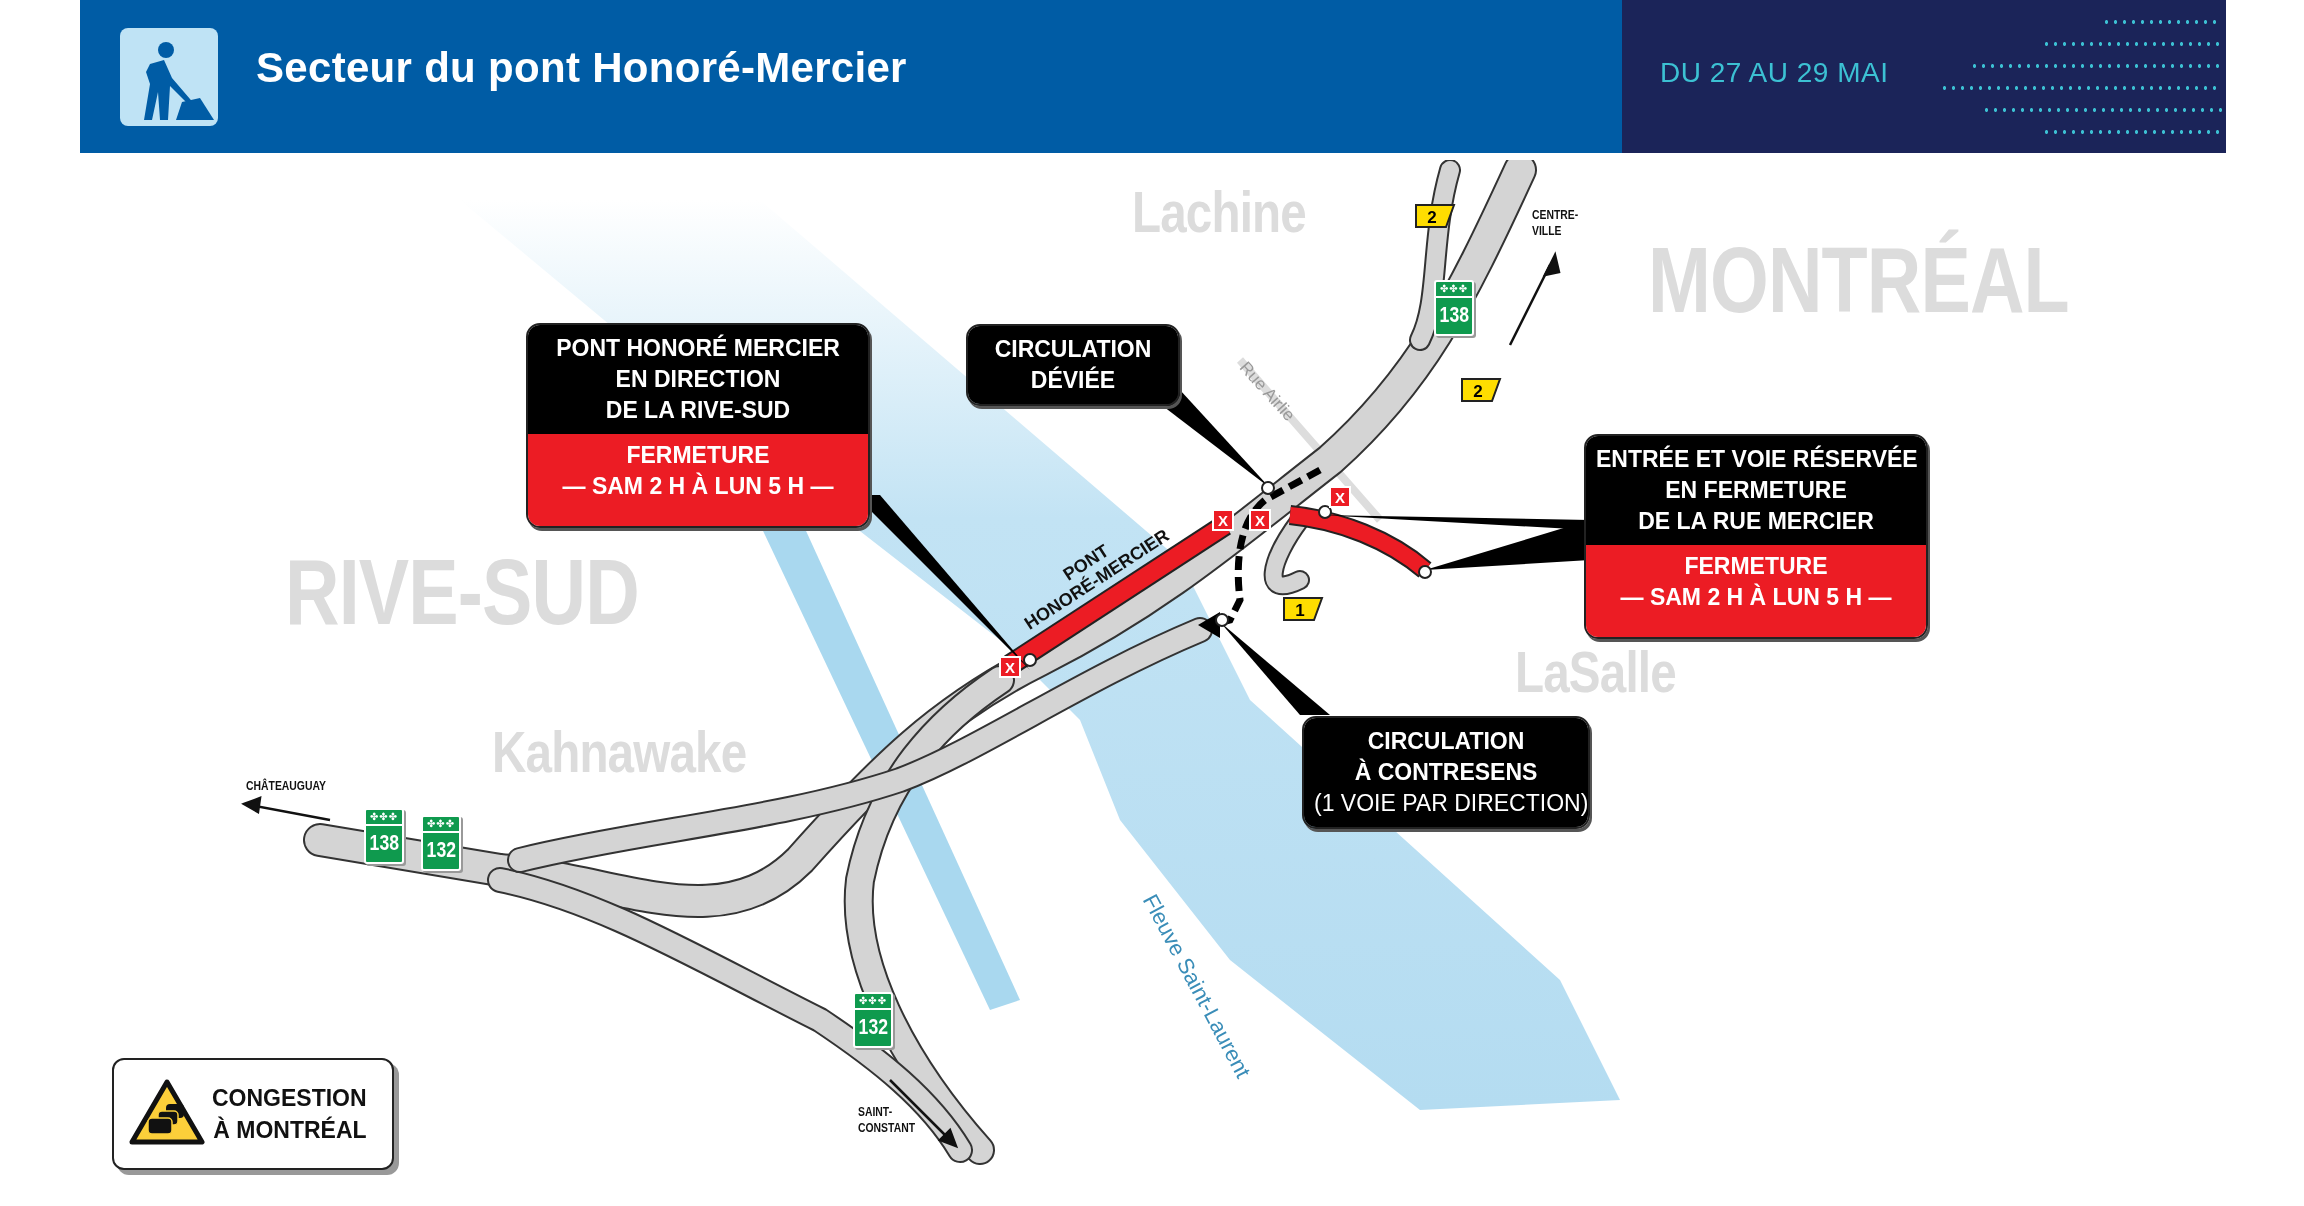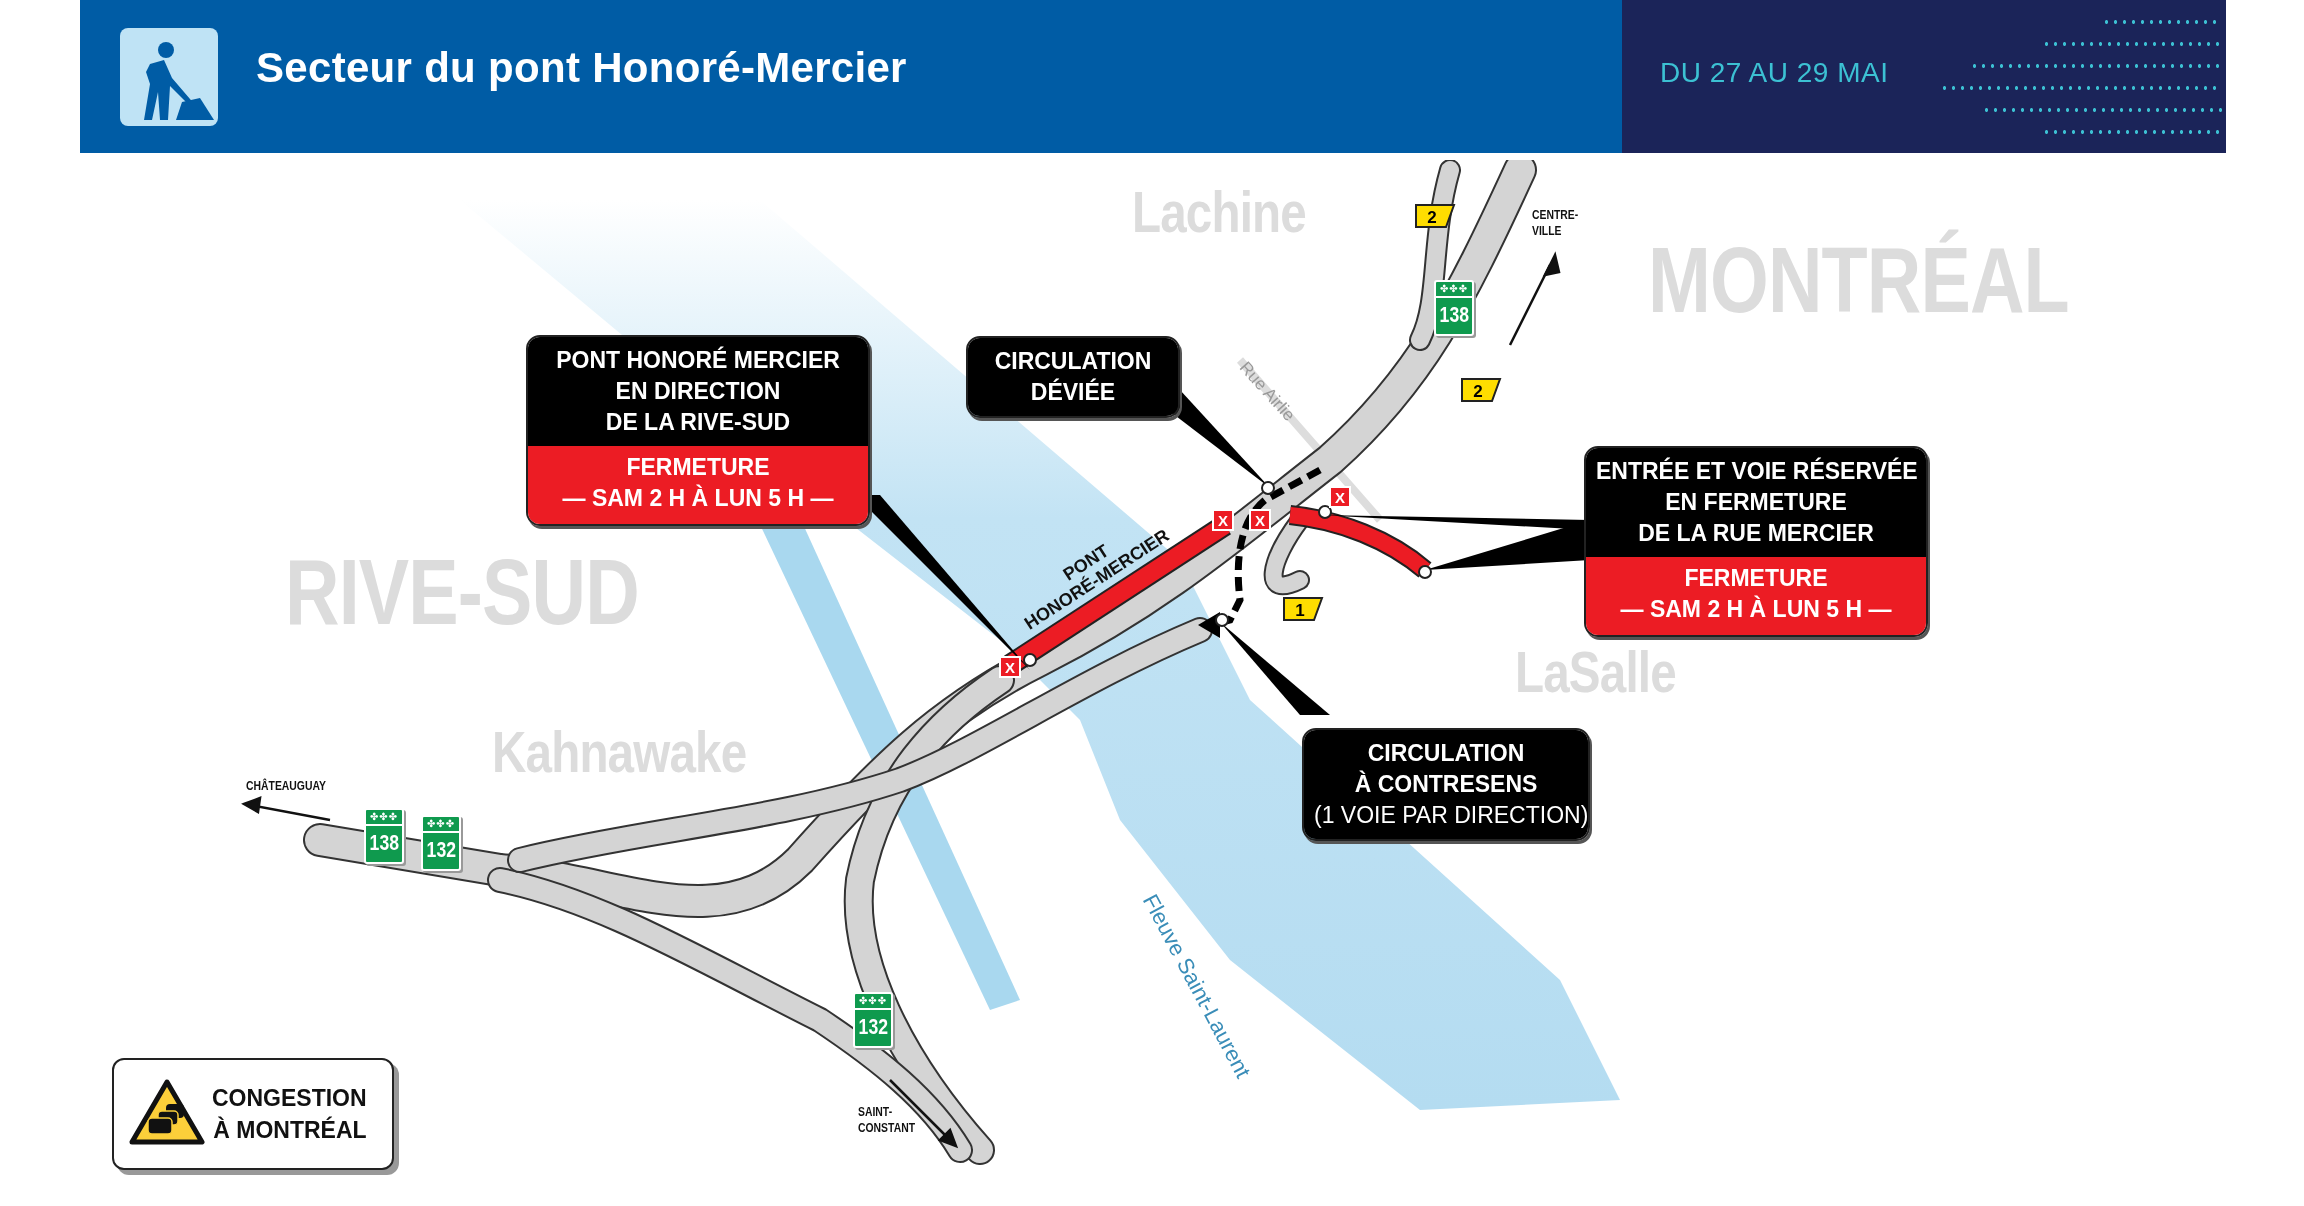--- a/index.html
+++ b/index.html
@@ -8,23 +8,23 @@
   .header { position:absolute; left:80px; top:0; width:2146px; height:153px; background:#005ca5; }
   .header-right { position:absolute; left:1622px; top:0; width:604px; height:153px; background:#1b2459; }
   .header-right .dots { position:absolute; right:4px; height:4px;
         background-image: radial-gradient(circle, #3cc1d3 1.6px, transparent 2px);
         background-size:9px 4px; }
   .logo { position:absolute; left:120px; top:28px; width:98px; height:98px; background:#bfe3f5; border-radius:8px; }
   .title { position:absolute; left:236px; top:44px; font-size:42px; font-weight:bold; color:#ffffff; letter-spacing:0.3px;margin-left:20px; }
   .date { position:absolute; left:1660px; top:57px; font-size:28px; color:#3cc1d3; letter-spacing:0.5px; }
   .map { position:absolute; left:0; top:160px; width:2304px; height:1046px; }
   .place { position:absolute; color:#dcdcdc; font-weight:bold; letter-spacing:-1px; transform:scaleX(0.82); transform-origin:left top; white-space:nowrap; }
-  .callout { position:absolute; border-radius:14px; overflow:hidden; box-shadow:2px 3px 0 #555; border:2px solid #222; text-align:center; color:#fff; font-weight:bold;margin-top:12px; }
+  .callout { position:absolute; border-radius:14px; overflow:hidden; box-shadow:2px 3px 0 #555; border:2px solid #222; text-align:center; color:#fff; font-weight:bold; }
   .callout .blk { background:#000; padding:8px 10px; }
-  .callout .red { background:#ec1c24; padding:6px 10px 10px; }
+  .callout .red { background:#ec1c24; padding:6px 10px 24px; }
   .callout .line { display:block; font-size:23px; line-height:31px; white-space:nowrap; }
   .callout .thin { font-weight:normal; }
   .small-label { position:absolute; font-size:13px; font-weight:bold; color:#111; line-height:16px; transform:scaleX(0.8); transform-origin:left top; }
   .shield { position:absolute; width:36px; height:52px; background:#0f9a4e; border:2px solid #fff; border-radius:3px; box-shadow:2px 2px 0 #999; color:#fff; text-align:center; }
   .shield .fl { display:block; font-size:10px; line-height:14px; border-bottom:2px solid #fff; letter-spacing:1px; }
   .shield .num { display:block; font-size:22px; font-weight:bold; line-height:34px; transform:scaleX(0.8); }
   .ysign { position:absolute; width:42px; height:26px; }
   .legend { position:absolute; left:112px; top:1058px; width:278px; height:108px; border:2px solid #222; border-radius:12px; background:#fff; box-shadow:5px 5px 0 #999;text-align:right; }
   .legend .txt { position:absolute; left:98px; top:22px; font-size:23px; font-weight:bold; line-height:32px; color:#111; }
 </style>

